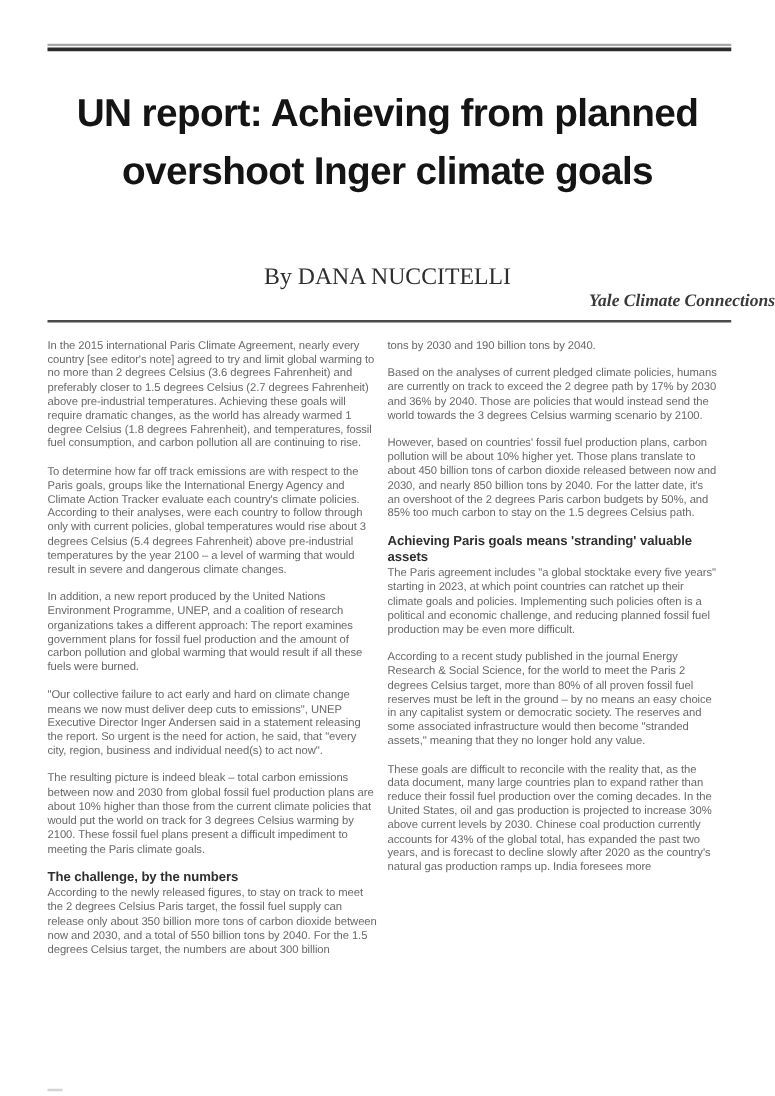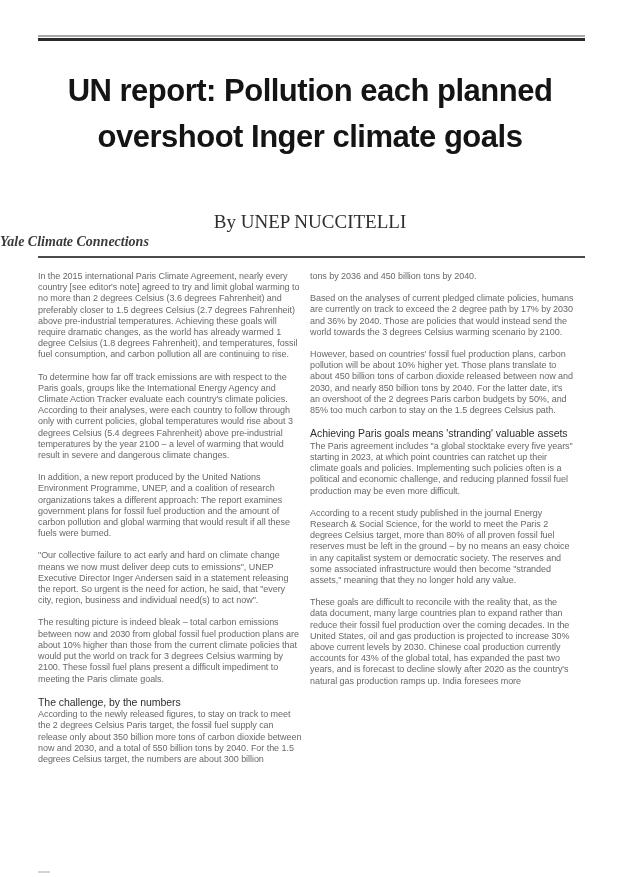--- a/index.html
+++ b/index.html
@@ -35,21 +35,21 @@
     top: 211px;
     text-align: center;
     font-family: "Liberation Serif", serif;
     font-size: 19px;
     color: #2e2e2e;
   }
   .publication {
     position: absolute;
     left: 0; right: 0;
     top: 234px;
-    text-align: left;
+    text-align: right;
     font-family: "Liberation Serif", serif;
     font-style: italic;
     font-weight: bold;
     font-size: 14px;
     color: #3a3a3a;
   }
 
   .rule-mid {
     position: absolute;
     left: 38px; top: 256px;
@@ -70,21 +70,21 @@
     line-height: 11.2px;
     letter-spacing: -0.05px;
     color: #686868;
     text-align: left;
   }
   .col p { margin: 0 0 11px 0; }
   .col h2 {
     margin: 0 0 1px 0;
     font-size: 10.5px;
     line-height: 12.5px;
-    font-weight: normal;
+    font-weight: bold;
     color: #2f2f2f;
   }
 
   .bottom-stub {
     position: absolute;
     left: 38px; top: 871px;
     width: 12px; height: 2px;
     background: #d4d4d4;
   }
 </style>
@@ -93,41 +93,41 @@
 
 <div class="page">
 
   <div class="rule-top">
     <div class="thin"></div>
     <div class="gap"></div>
     <div class="thick"></div>
   </div>
 
   <h1 class="headline">
-    <div>UN report: Pollution each planned</div>
+    <div>UN report: Achieving from planned</div>
     <div>overshoot Inger climate goals</div>
   </h1>
 
-  <div class="byline">By UNEP NUCCITELLI</div>
+  <div class="byline">By DANA NUCCITELLI</div>
   <div class="publication">Yale Climate Connections</div>
 
   <div class="rule-mid"></div>
 
   <div class="columns">
     <div class="col">
       <p>In the 2015 international Paris Climate Agreement, nearly every country [see editor's note] agreed to try and limit global warming to no more than 2 degrees Celsius (3.6 degrees Fahrenheit) and preferably closer to 1.5 degrees Celsius (2.7 degrees Fahrenheit) above pre-industrial temperatures. Achieving these goals will require dramatic changes, as the world has already warmed 1 degree Celsius (1.8 degrees Fahrenheit), and temperatures, fossil fuel consumption, and carbon pollution all are continuing to rise.</p>
       <p>To determine how far off track emissions are with respect to the Paris goals, groups like the International Energy Agency and Climate Action Tracker evaluate each country's climate policies. According to their analyses, were each country to follow through only with current policies, global temperatures would rise about 3 degrees Celsius (5.4 degrees Fahrenheit) above pre-industrial temperatures by the year 2100 – a level of warming that would result in severe and dangerous climate changes.</p>
       <p>In addition, a new report produced by the United Nations Environment Programme, UNEP, and a coalition of research organizations takes a different approach: The report examines government plans for fossil fuel production and the amount of carbon pollution and global warming that would result if all these fuels were burned.</p>
       <p>"Our collective failure to act early and hard on climate change means we now must deliver deep cuts to emissions", UNEP Executive Director Inger Andersen said in a statement releasing the report. So urgent is the need for action, he said, that "every city, region, business and individual need(s) to act now".</p>
       <p>The resulting picture is indeed bleak – total carbon emissions between now and 2030 from global fossil fuel production plans are about 10% higher than those from the current climate policies that would put the world on track for 3 degrees Celsius warming by 2100. These fossil fuel plans present a difficult impediment to meeting the Paris climate goals.</p>
       <h2>The challenge, by the numbers</h2>
       <p>According to the newly released figures, to stay on track to meet the 2 degrees Celsius Paris target, the fossil fuel supply can release only about 350 billion more tons of carbon dioxide between now and 2030, and a total of 550 billion tons by 2040. For the 1.5 degrees Celsius target, the numbers are about 300 billion</p>
     </div>
     <div class="col">
-      <p>tons by 2036 and 450 billion tons by 2040.</p>
+      <p>tons by 2030 and 190 billion tons by 2040.</p>
       <p>Based on the analyses of current pledged climate policies, humans are currently on track to exceed the 2 degree path by 17% by 2030 and 36% by 2040. Those are policies that would instead send the world towards the 3 degrees Celsius warming scenario by 2100.</p>
       <p>However, based on countries' fossil fuel production plans, carbon pollution will be about 10% higher yet. Those plans translate to about 450 billion tons of carbon dioxide released between now and 2030, and nearly 850 billion tons by 2040. For the latter date, it's an overshoot of the 2 degrees Paris carbon budgets by 50%, and 85% too much carbon to stay on the 1.5 degrees Celsius path.</p>
       <h2>Achieving Paris goals means 'stranding' valuable assets</h2>
       <p>The Paris agreement includes "a global stocktake every five years" starting in 2023, at which point countries can ratchet up their climate goals and policies. Implementing such policies often is a political and economic challenge, and reducing planned fossil fuel production may be even more difficult.</p>
       <p>According to a recent study published in the journal Energy Research &amp; Social Science, for the world to meet the Paris 2 degrees Celsius target, more than 80% of all proven fossil fuel reserves must be left in the ground – by no means an easy choice in any capitalist system or democratic society. The reserves and some associated infrastructure would then become "stranded assets," meaning that they no longer hold any value.</p>
       <p>These goals are difficult to reconcile with the reality that, as the data document, many large countries plan to expand rather than reduce their fossil fuel production over the coming decades. In the United States, oil and gas production is projected to increase 30% above current levels by 2030. Chinese coal production currently accounts for 43% of the global total, has expanded the past two years, and is forecast to decline slowly after 2020 as the country's natural gas production ramps up. India foresees more</p>
     </div>
   </div>
 
   <div class="bottom-stub"></div>

